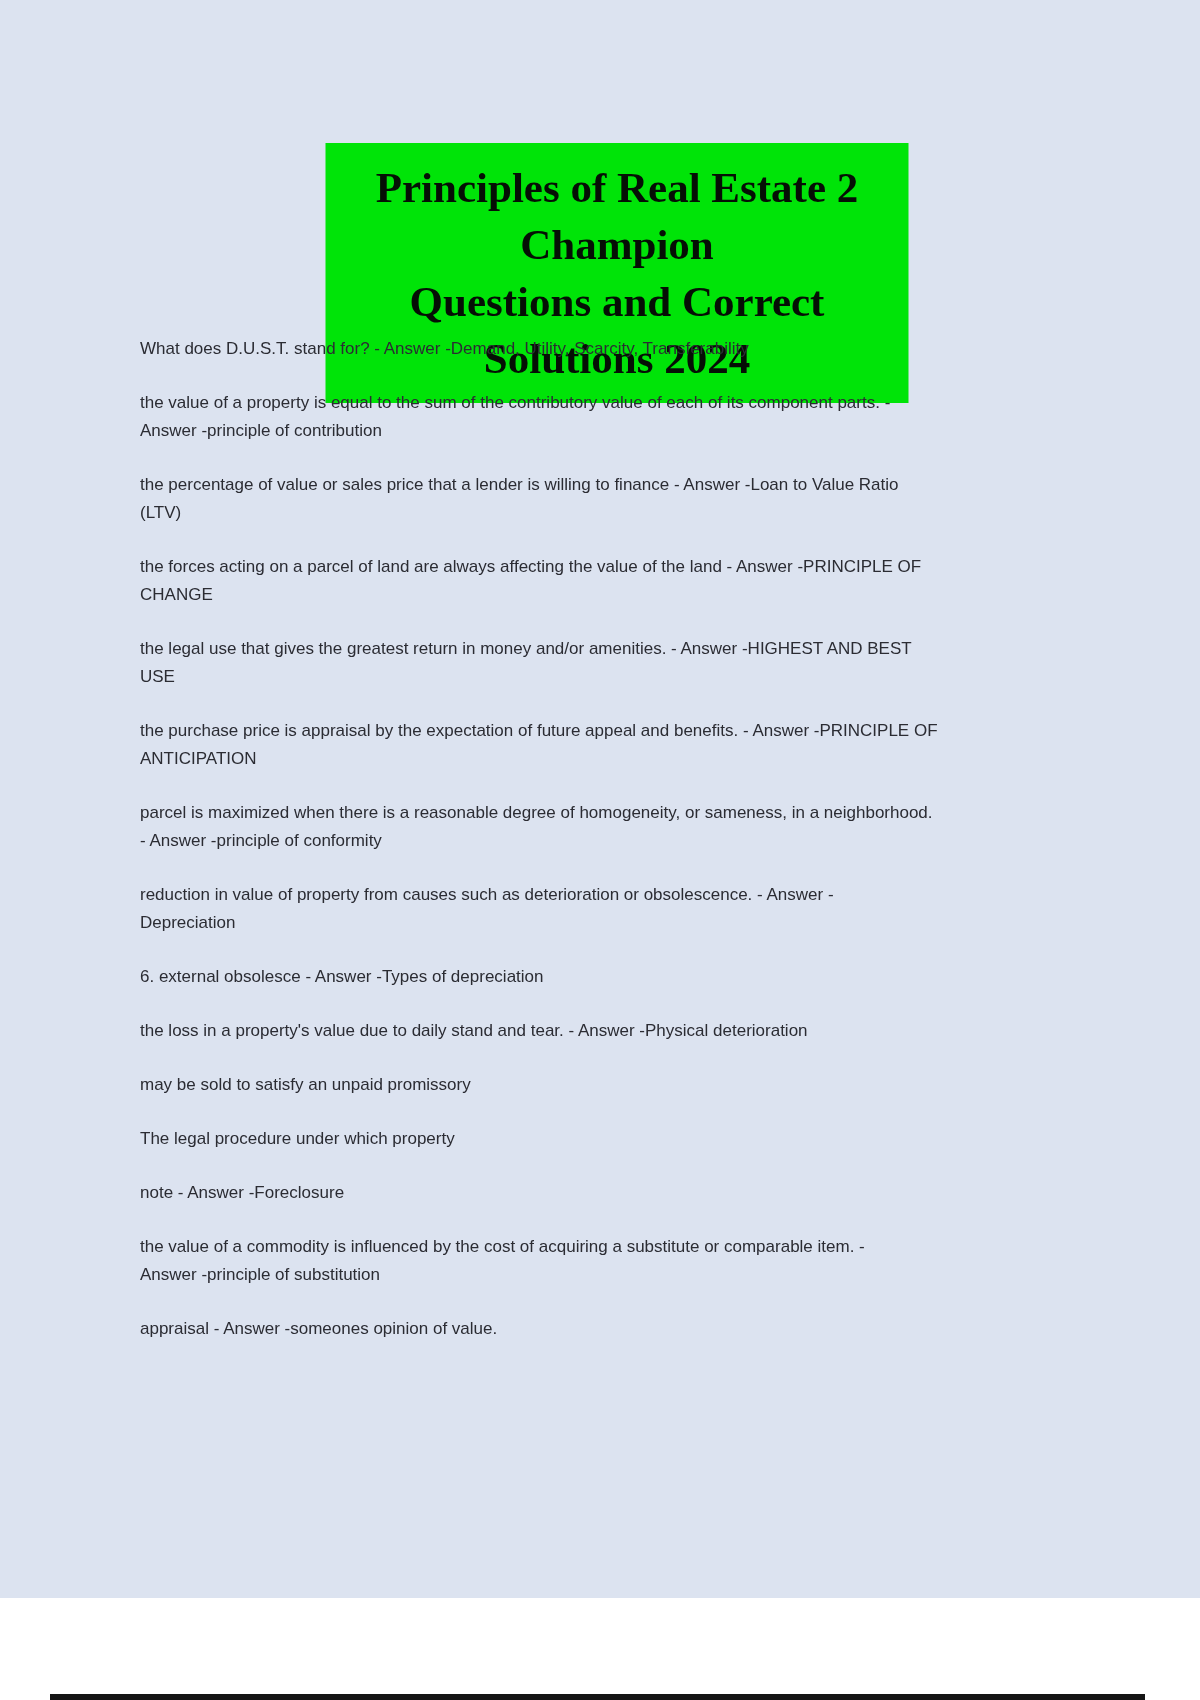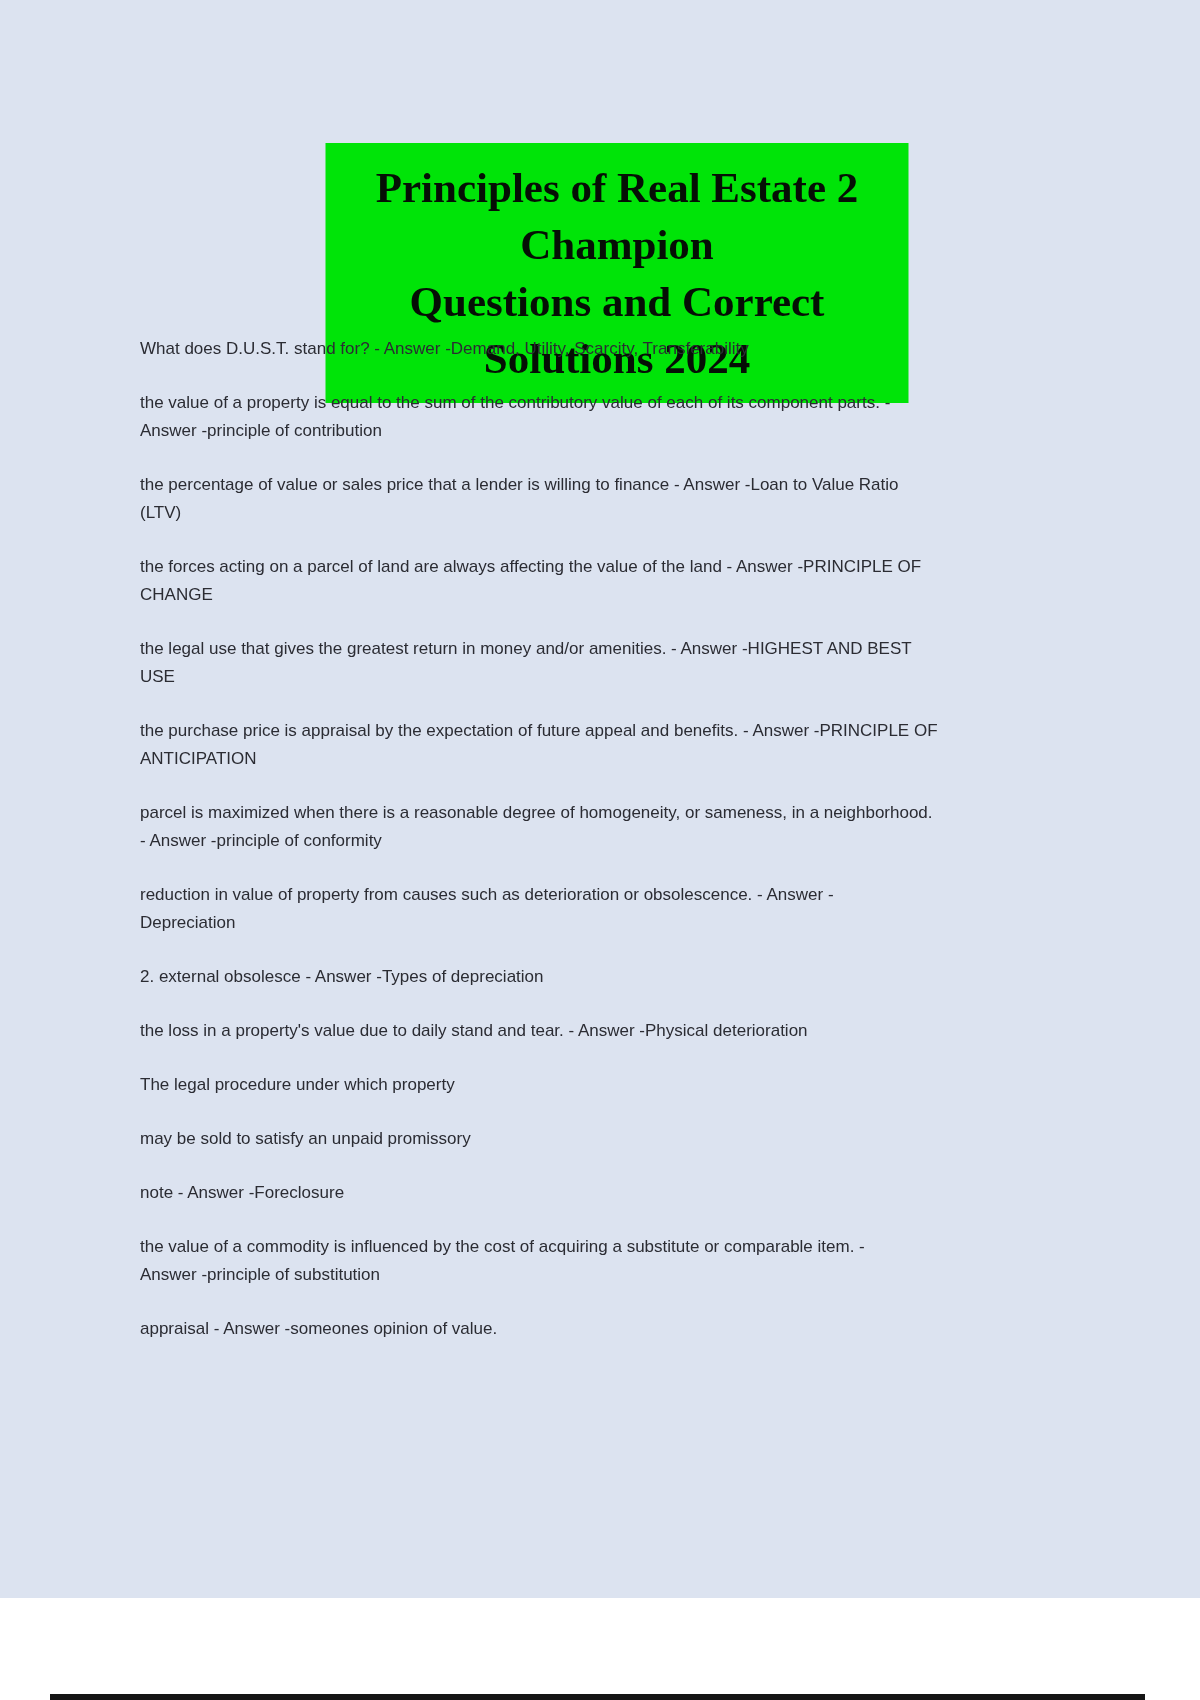--- a/index.html
+++ b/index.html
@@ -81,24 +81,24 @@
     <p>the forces acting on a parcel of land are always affecting the value of the land - Answer -PRINCIPLE OF
 CHANGE</p>
     <p>the legal use that gives the greatest return in money and/or amenities. - Answer -HIGHEST AND BEST
 USE</p>
     <p>the purchase price is appraisal by the expectation of future appeal and benefits. - Answer -PRINCIPLE OF
 ANTICIPATION</p>
     <p>parcel is maximized when there is a reasonable degree of homogeneity, or sameness, in a neighborhood.
 - Answer -principle of conformity</p>
     <p>reduction in value of property from causes such as deterioration or obsolescence. - Answer -
 Depreciation</p>
-    <p>2. external obsolesce - Answer -Types of depreciation</p>
+    <p>6. external obsolesce - Answer -Types of depreciation</p>
     <p>the loss in a property's value due to daily stand and tear. - Answer -Physical deterioration</p>
+    <p>may be sold to satisfy an unpaid promissory</p>
     <p>The legal procedure under which property</p>
-    <p>may be sold to satisfy an unpaid promissory</p>
     <p>note - Answer -Foreclosure</p>
     <p>the value of a commodity is influenced by the cost of acquiring a substitute or comparable item. -
 Answer -principle of substitution</p>
     <p>appraisal - Answer -someones opinion of value.</p>
   </div>
 
   <div class="page-gap"></div>
   <div class="next-page-border"></div>
 
 </div>

